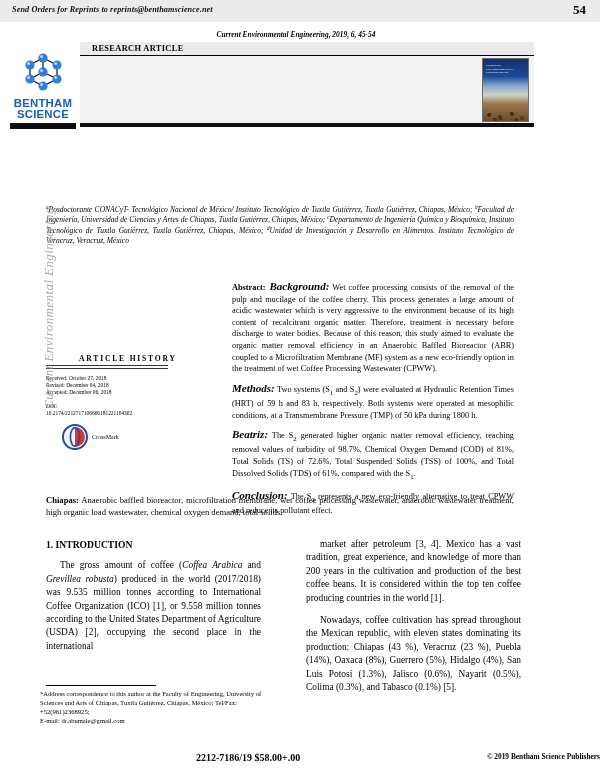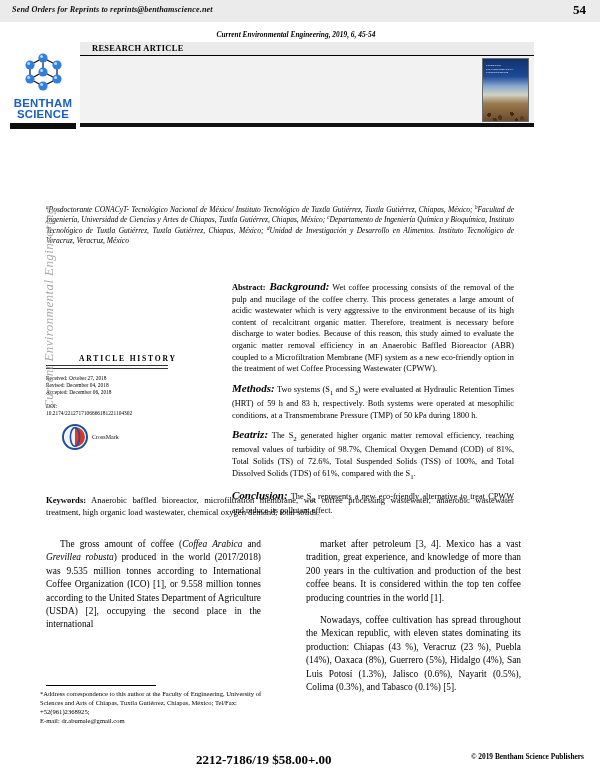--- a/index.html
+++ b/index.html
@@ -161,24 +161,24 @@
   
   #foot-rule{position:absolute;left:46px;top:685px;width:110px;height:1px;background:#000;}
   #footnote{
     position:absolute;left:40px;top:689px;width:240px;
     font-size:6.6px;line-height:9px;
   }
 
   
   #issn{
     position:absolute;left:196px;top:752px;
-    font-weight:bold;font-size:13px;
+    font-weight:bold;font-size:10px;
   }
   #copyright{
-    position:absolute;right:16px;top:752px;
+    position:absolute;right:0;top:752px;
     font-weight:bold;font-size:7.4px;
   }
 
   
   #spine{
     position:absolute;left:-86px;top:300px;width:270px;
     transform:rotate(-90deg);transform-origin:center;
     text-align:center;
     font-style:italic;font-size:13px;color:#a8a8a8;
     letter-spacing:.4px;white-space:nowrap;
@@ -270,24 +270,25 @@
     <svg width="26" height="26" viewBox="0 0 26 26">
       <circle cx="13" cy="13" r="12" fill="#ffffff" stroke="#1f4f9c" stroke-width="2"></circle>
       <path d="M13 3 a10 10 0 0 1 0 20 Z" fill="#d23b2e"></path>
       <path d="M13 3 a10 10 0 0 0 0 20 Z" fill="#f0f2f7"></path>
       <ellipse cx="13" cy="13" rx="4.6" ry="9.4" fill="none" stroke="#1f4f9c" stroke-width="1.6"></ellipse>
     </svg>
     <div id="crossmark-label">CrossMark</div>
   </div>
 
   <div id="keywords">
-    <span class="kw-label">Keywords:</span><span> Anaerobic baffled bioreactor, microfiltration membrane, wet coffee processing wastewater, anaerobic wastewater treatment, high organic load wastewater, chemical oxygen demand, total solids.</span>
+    <span class="kw-label">Chiapas:</span><span> Anaerobic baffled bioreactor, microfiltration membrane, wet coffee processing wastewater, anaerobic wastewater treatment, high organic load wastewater, chemical oxygen demand, total solids.</span>
   </div>
 
   <div id="col-left">
+    <div id="section-title">1. INTRODUCTION</div>
     <p class="bodypara"><span>The gross amount of coffee (</span><i>Coffea Arabica</i><span> and </span><i>Grevillea robusta</i><span>) produced in the world (2017/2018) was 9.535 million tonnes according to International Coffee Organization (ICO) [1], or 9.558 million tonnes according to the United States Department of Agriculture (USDA) [2], occupying the second place in the international</span></p>
   </div>
 
   <div id="col-right">
     <p class="bodypara">market after petroleum [3, 4]. Mexico has a vast tradition, great experience, and knowledge of more than 200 years in the cultivation and production of the best coffee beans. It is considered within the top ten coffee producing countries in the world [1].</p>
     <p class="bodypara">Nowadays, coffee cultivation has spread throughout the Mexican republic, with eleven states dominating its production: Chiapas (43 %), Veracruz (23 %), Puebla (14%), Oaxaca (8%), Guerrero (5%), Hidalgo (4%), San Luis Potosí (1.3%), Jalisco (0.6%), Nayarit (0.5%), Colima (0.3%), and Tabasco (0.1%) [5].</p>
   </div>
 
   <div id="foot-rule"></div>
   <div id="footnote">

